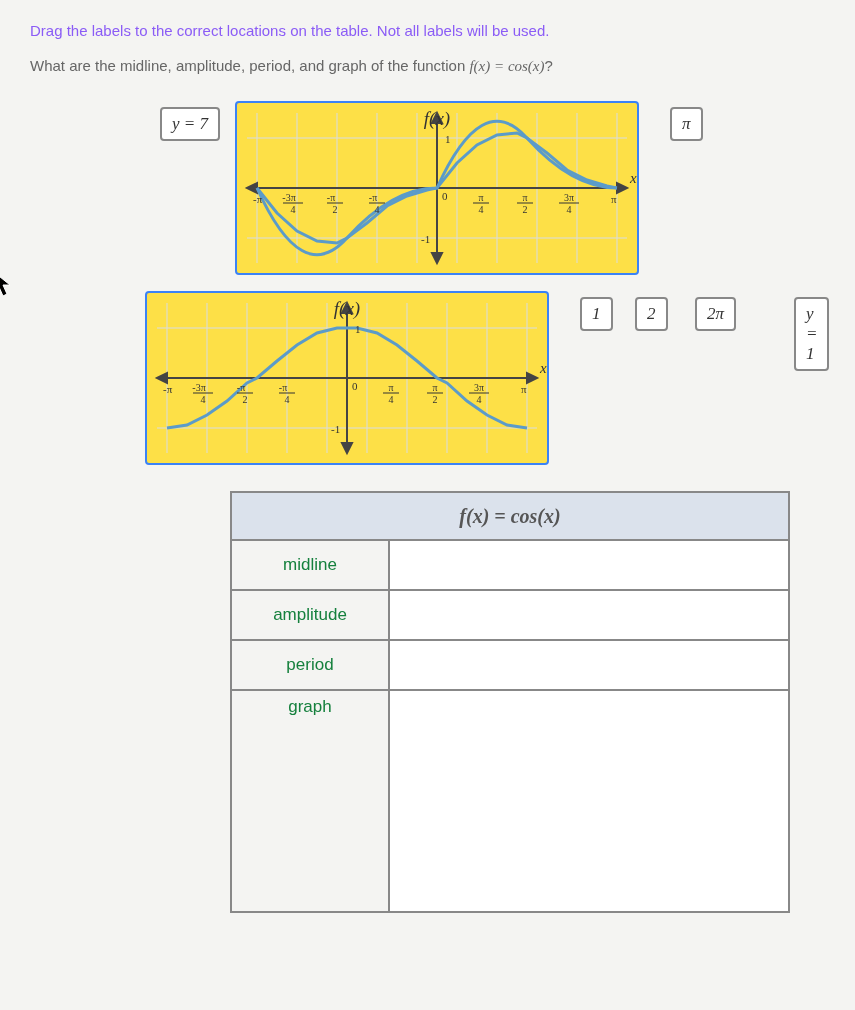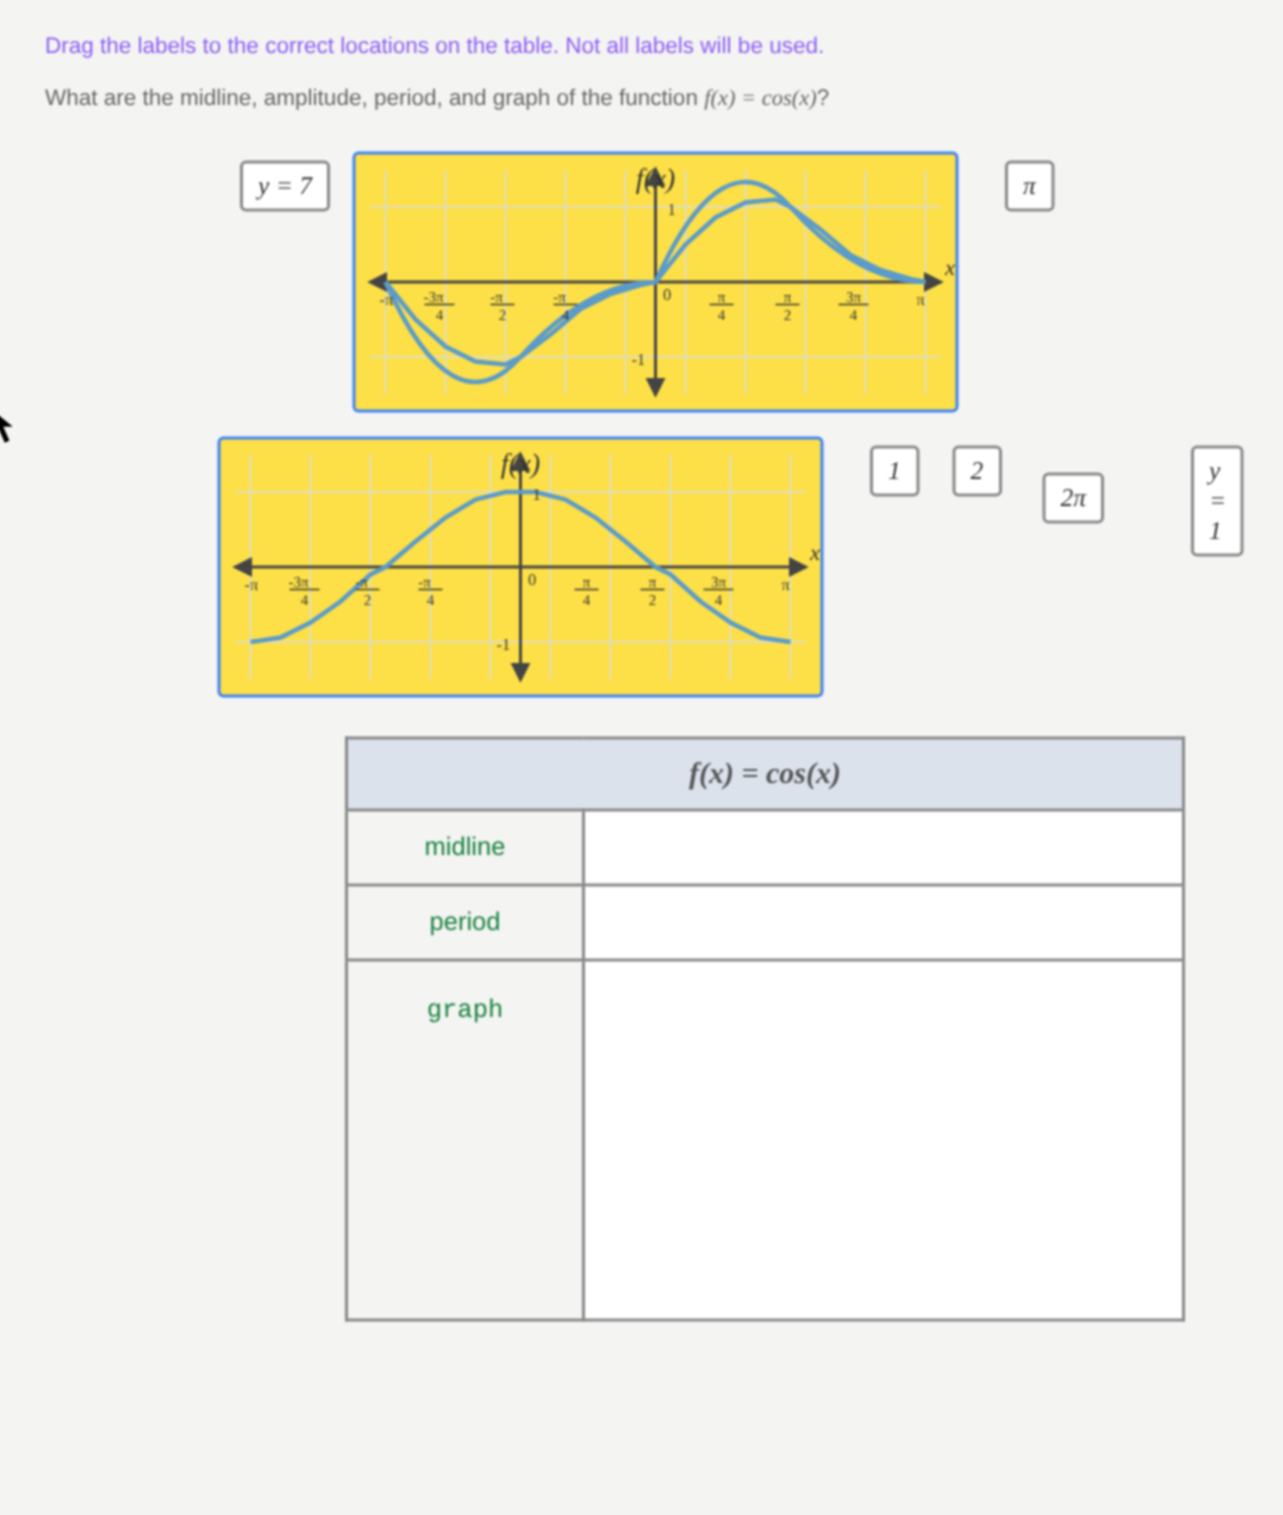--- a/index.html
+++ b/index.html
@@ -11,21 +11,21 @@
   .label-box{position:absolute;border:2px solid #888;border-radius:4px;padding:5px 10px;background:#fff;font-family:'Times New Roman',serif;font-style:italic;font-size:17px;color:#333;cursor:move;}
   .graph-box{position:absolute;border:2px solid #3b82f6;border-radius:4px;background:#fde047;}
   svg{display:block;}
   
   .ans-table{border-collapse:collapse;margin-left:200px;margin-top:10px;width:560px;}
   .ans-table th,.ans-table td{border:2px solid #888;}
   .ans-table th{background:#dbe2ec;height:44px;font-weight:bold;font-family:'Times New Roman',serif;font-size:20px;text-align:center;}
   .ans-table th em{font-style:italic;}
   .ans-table td.rowlabel{width:140px;text-align:center;font-family:Arial,sans-serif;font-size:17px;color:#15803d;padding:14px 8px;}
   .ans-table td.dropzone{background:#fff;}
-  .ans-table tr.graph-row td.rowlabel{vertical-align:top;padding-top:24px;font-family:Liberation Mono, monospace;}
+  .ans-table tr.graph-row td.rowlabel{vertical-align:top;padding-top:6px;}
   .ans-table tr.graph-row td{height:200px;}
   
   .cursor{position:absolute;z-index:50;}
   .axis-label{font-family:'Times New Roman',serif;font-style:italic;fill:#333;}
   .tick-label{font-family:'Times New Roman',serif;font-size:11px;fill:#333;}
   .fraction{font-family:'Times New Roman',serif;font-size:10px;fill:#333;}
 </style>
 </head>
 <body>
 
@@ -181,41 +181,45 @@
         </g>
       </svg>
     </div>
 
     <div class="label-box" style="left:550px;top:196px;">
       <span>1</span>
     </div>
     <div class="label-box" style="left:605px;top:196px;">
       <span>2</span>
     </div>
-    <div class="label-box" style="left:665px;top:214px;">
+    <div class="label-box" style="left:665px;top:196px;">
       <span>2π</span>
     </div>
     <div class="label-box" style="left:764px;top:196px;">
       <span>y = 1</span>
     </div>
 
   </div>
 
   <table class="ans-table">
     <tbody>
         <tr>
       <th colspan="2">
         <em>f(x) = cos(x)</em>
       </th>
     </tr>
     <tr>
       <td class="rowlabel">midline</td>
       <td class="dropzone"></td>
     </tr>
     <tr>
+      <td class="rowlabel">amplitude</td>
+      <td class="dropzone"></td>
+    </tr>
+    <tr>
       <td class="rowlabel">period</td>
       <td class="dropzone"></td>
     </tr>
     <tr class="graph-row">
       <td class="rowlabel">graph</td>
       <td class="dropzone"></td>
     </tr>
   </tbody>
     </table>
 

